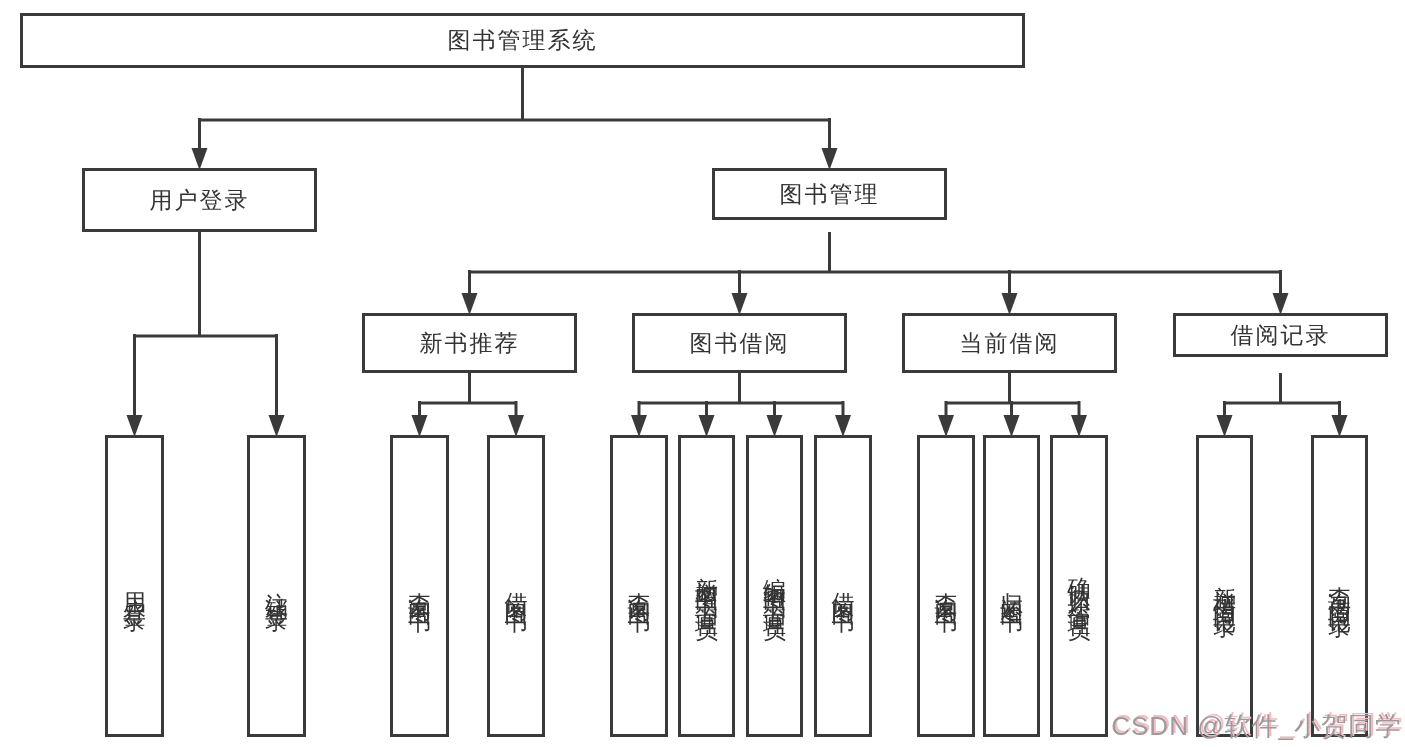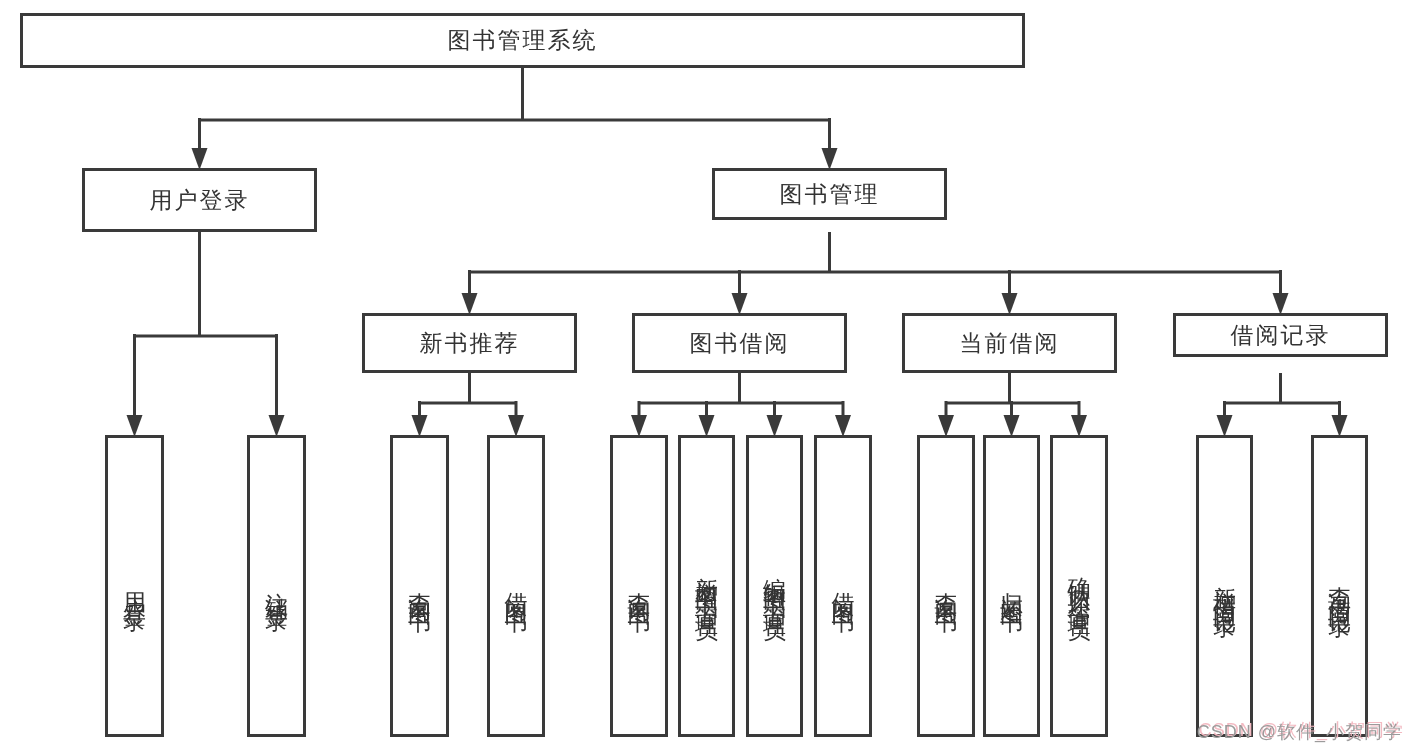--- a/index.html
+++ b/index.html
@@ -27,21 +27,21 @@
     top:435px;height:302px;
     writing-mode:vertical-rl;
     text-orientation:mixed;
     font-size:23px;letter-spacing:6px;
     line-height:1;
   }
   .watermark{
     position:absolute;
     right:3px;bottom:3px;
     z-index:3;
-    font-size:18px;
+    font-size:26px;
     letter-spacing:1px;
     color:var(--watermark-text,#9b9b9b);
     text-shadow:2px -2px 0 var(--watermark-accent,#f3bac2);
     white-space:nowrap;
   }
 </style>
 </head>
 <body>
 
 <div class="canvas">

